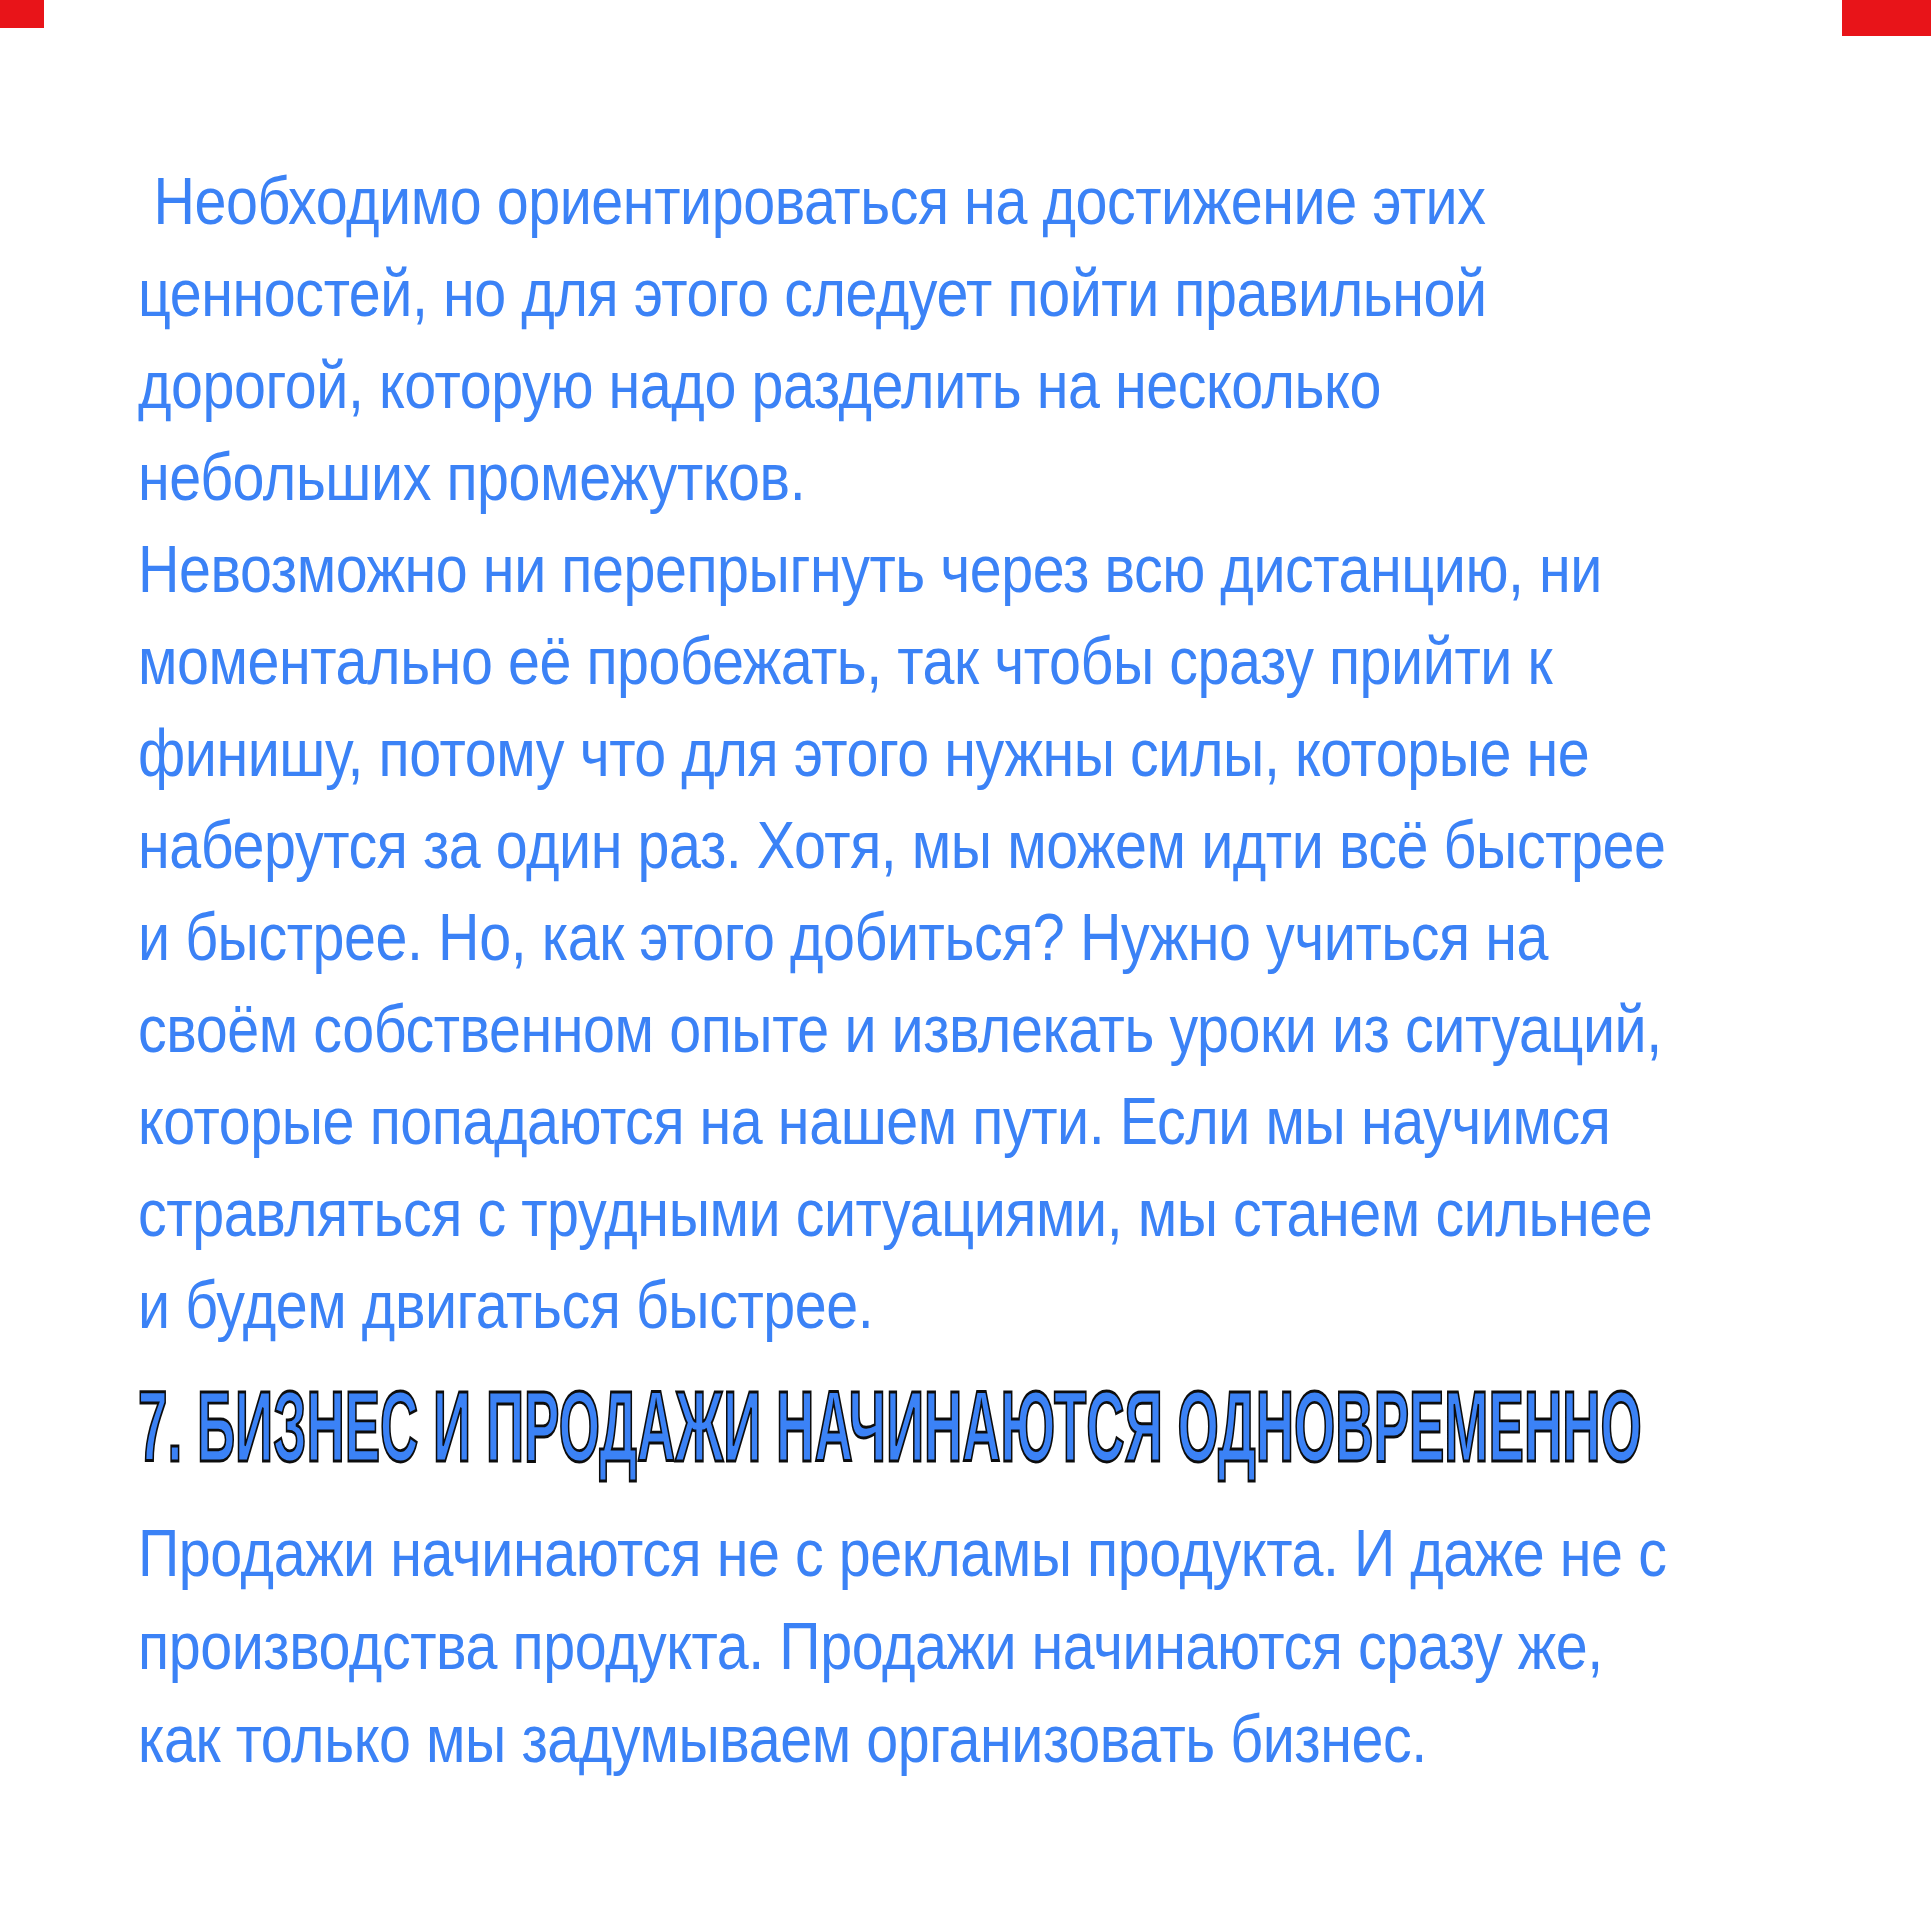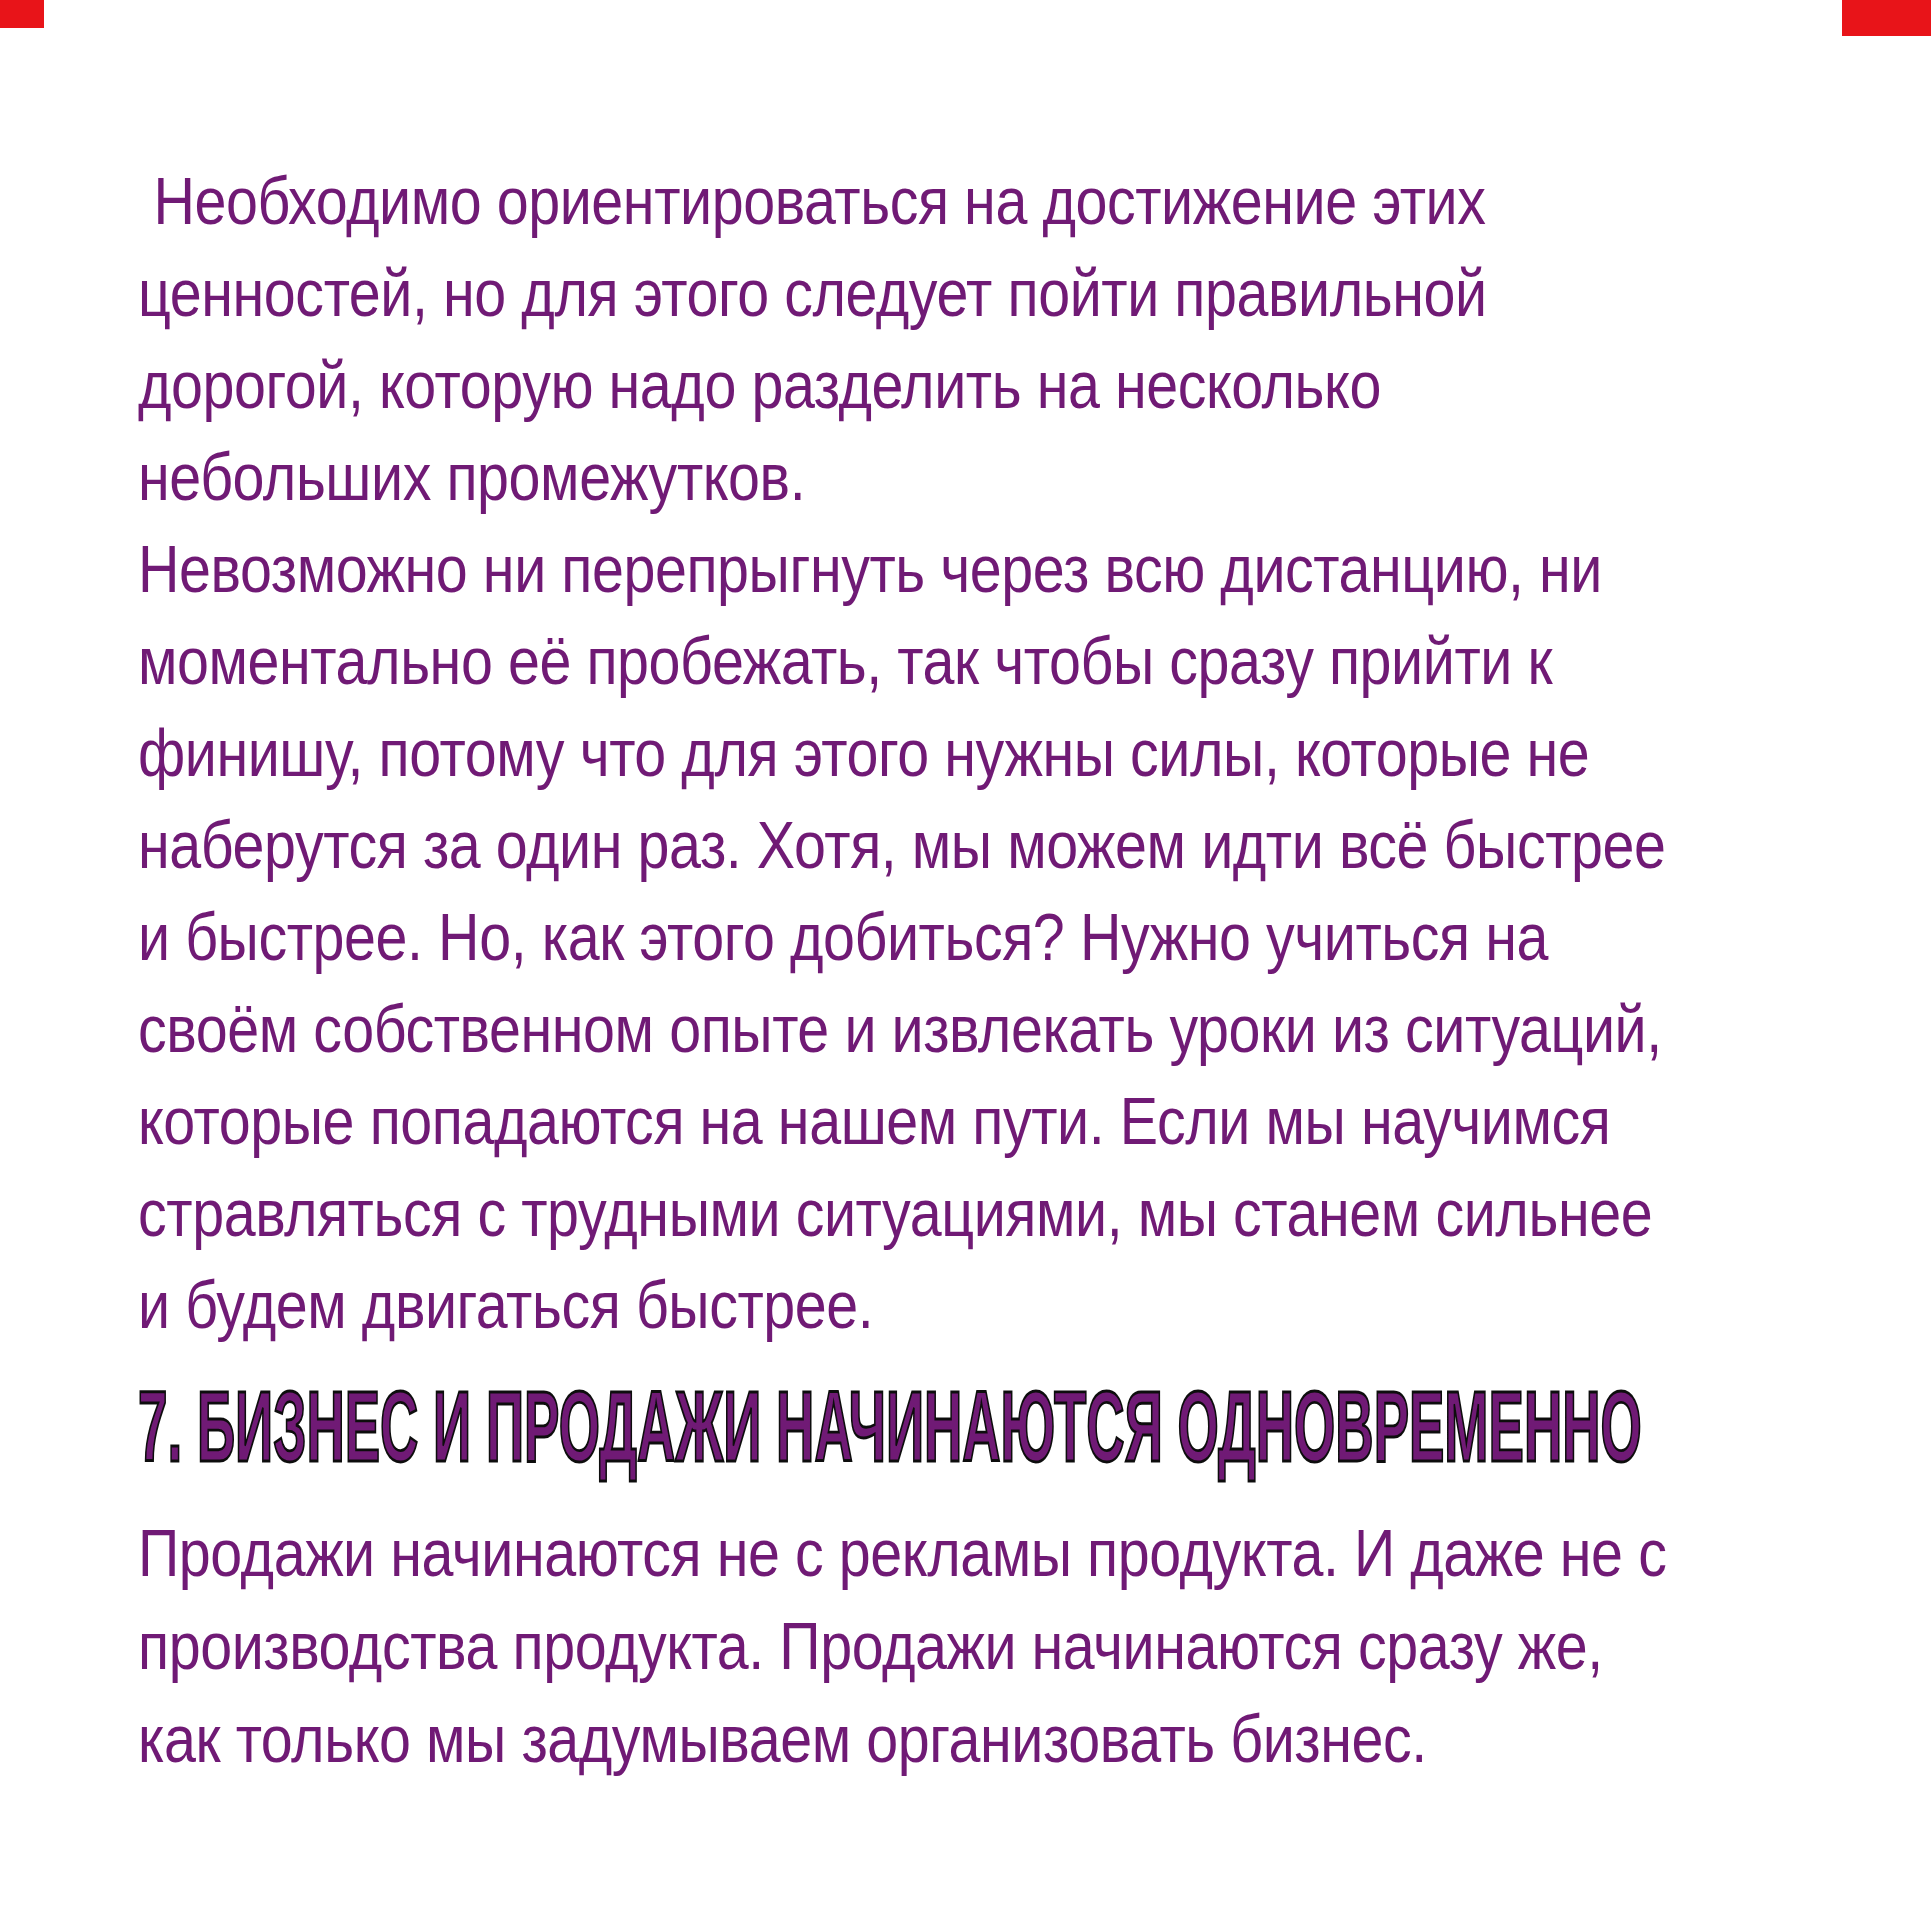--- a/index.html
+++ b/index.html
@@ -6,21 +6,21 @@
     margin: 0;
     padding: 0;
   }
   .page {
     position: relative;
     width: 1931px;
     height: 1931px;
     background: #ffffff;
     overflow: hidden;
     font-family: "Liberation Sans", "DejaVu Sans", sans-serif;
-    color: #701a75;
+    color: #3b82f6;
   }
   .red-fragment {
     position: absolute;
     top: 0;
   }
   .red-tl {
     left: 0;
     width: 44px;
     height: 28px;
   }

